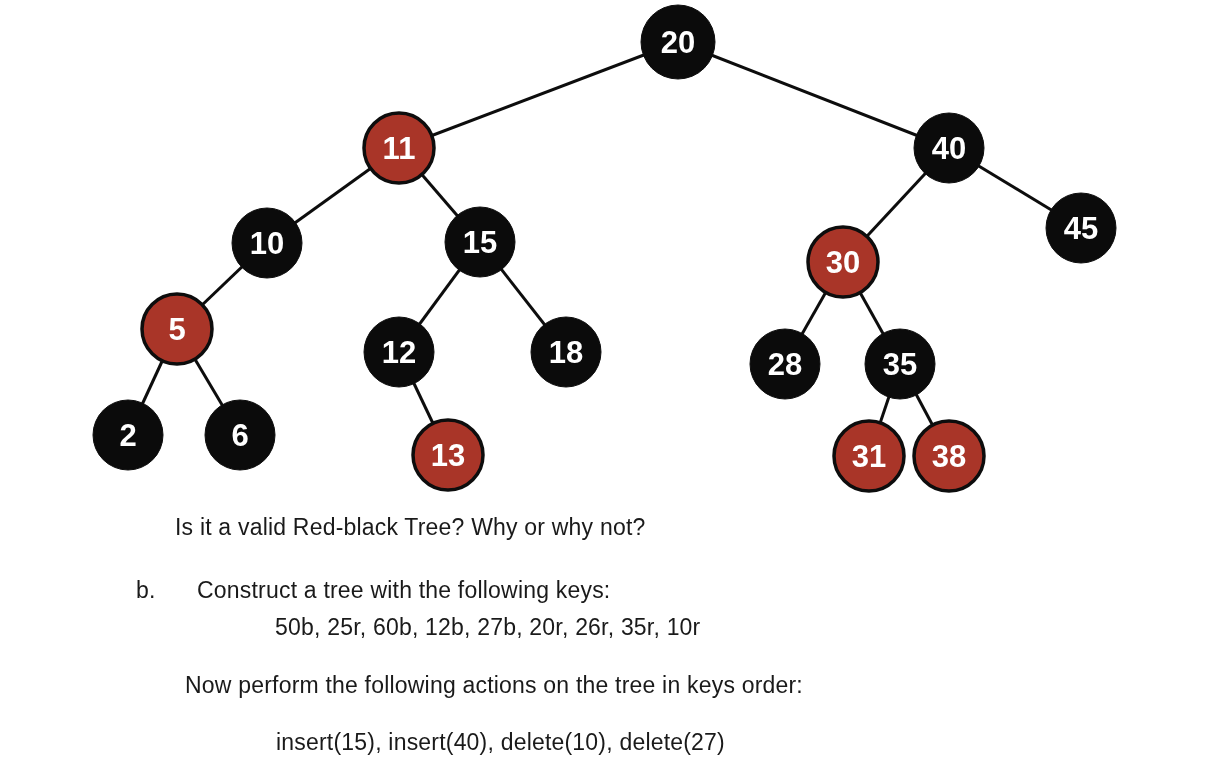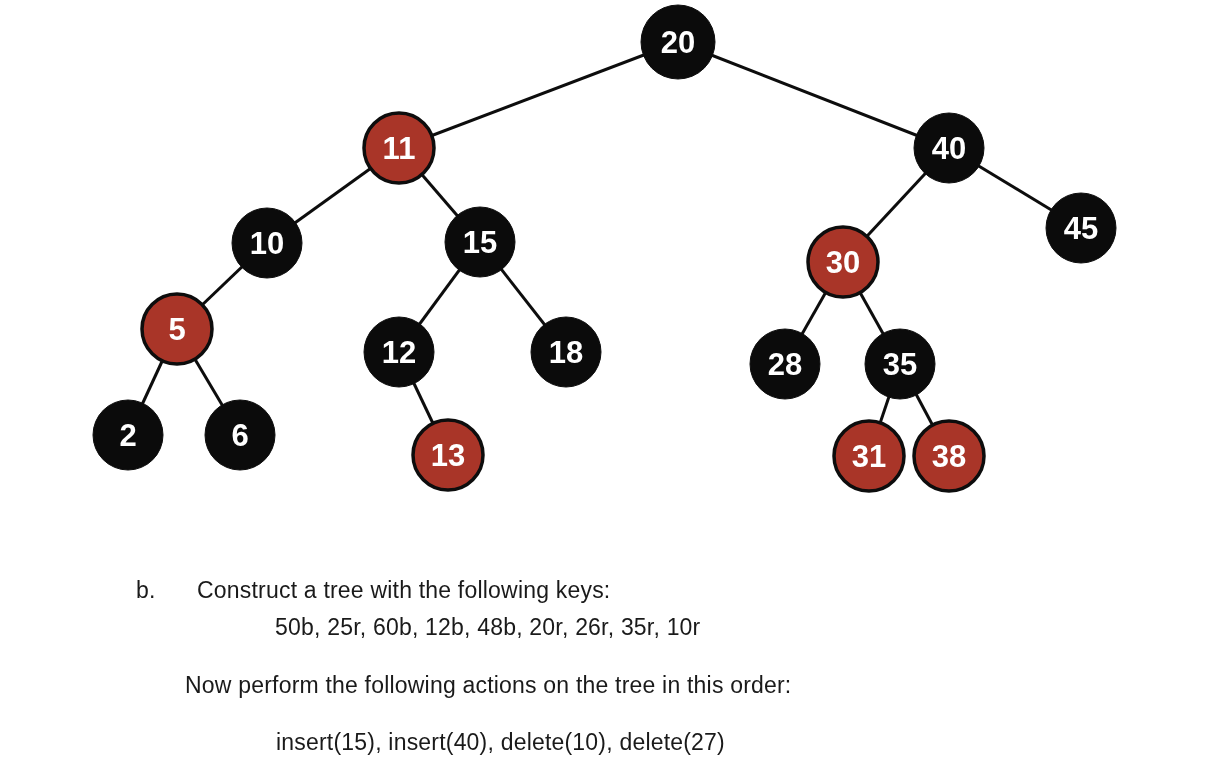--- a/index.html
+++ b/index.html
@@ -113,24 +113,25 @@
       <g>
         <circle cx="869" cy="456" r="35" fill="#A93528" stroke="#0d0d0d" stroke-width="3.5"></circle>
         <text x="869" y="467" class="node-label" fill="#ffffff">31</text>
       </g>
       <g>
         <circle cx="949" cy="456" r="35" fill="#A93528" stroke="#0d0d0d" stroke-width="3.5"></circle>
         <text x="949" y="467" class="node-label" fill="#ffffff">38</text>
       </g>
     </svg>
 
+  <div class="qline" style="left:175px; top:513px;">Is it a valid Red-black Tree? Why or why not?</div>
 
   <div class="qline" style="left:136px; top:576px;">b.</div>
 
   <div class="qline" style="left:185px; top:576px;margin-left:12px;">Construct a tree with the following keys:</div>
 
-  <div class="qline" style="left:275px; top:613px;">50b, 25r, 60b, 12b, 48b, 20r, 26r, 35r, 10r</div>
+  <div class="qline" style="left:275px; top:613px;">50b, 25r, 60b, 12b, 27b, 20r, 26r, 35r, 10r</div>
 
-  <div class="qline" style="left:185px; top:671px;">Now perform the following actions on the tree in this order:</div>
+  <div class="qline" style="left:185px; top:671px;">Now perform the following actions on the tree in keys order:</div>
 
   <div class="qline" style="left:276px; top:728px;text-align:center;">insert(15), insert(40), delete(10), delete(27)</div>
 
 </div>
 
 </body></html>

